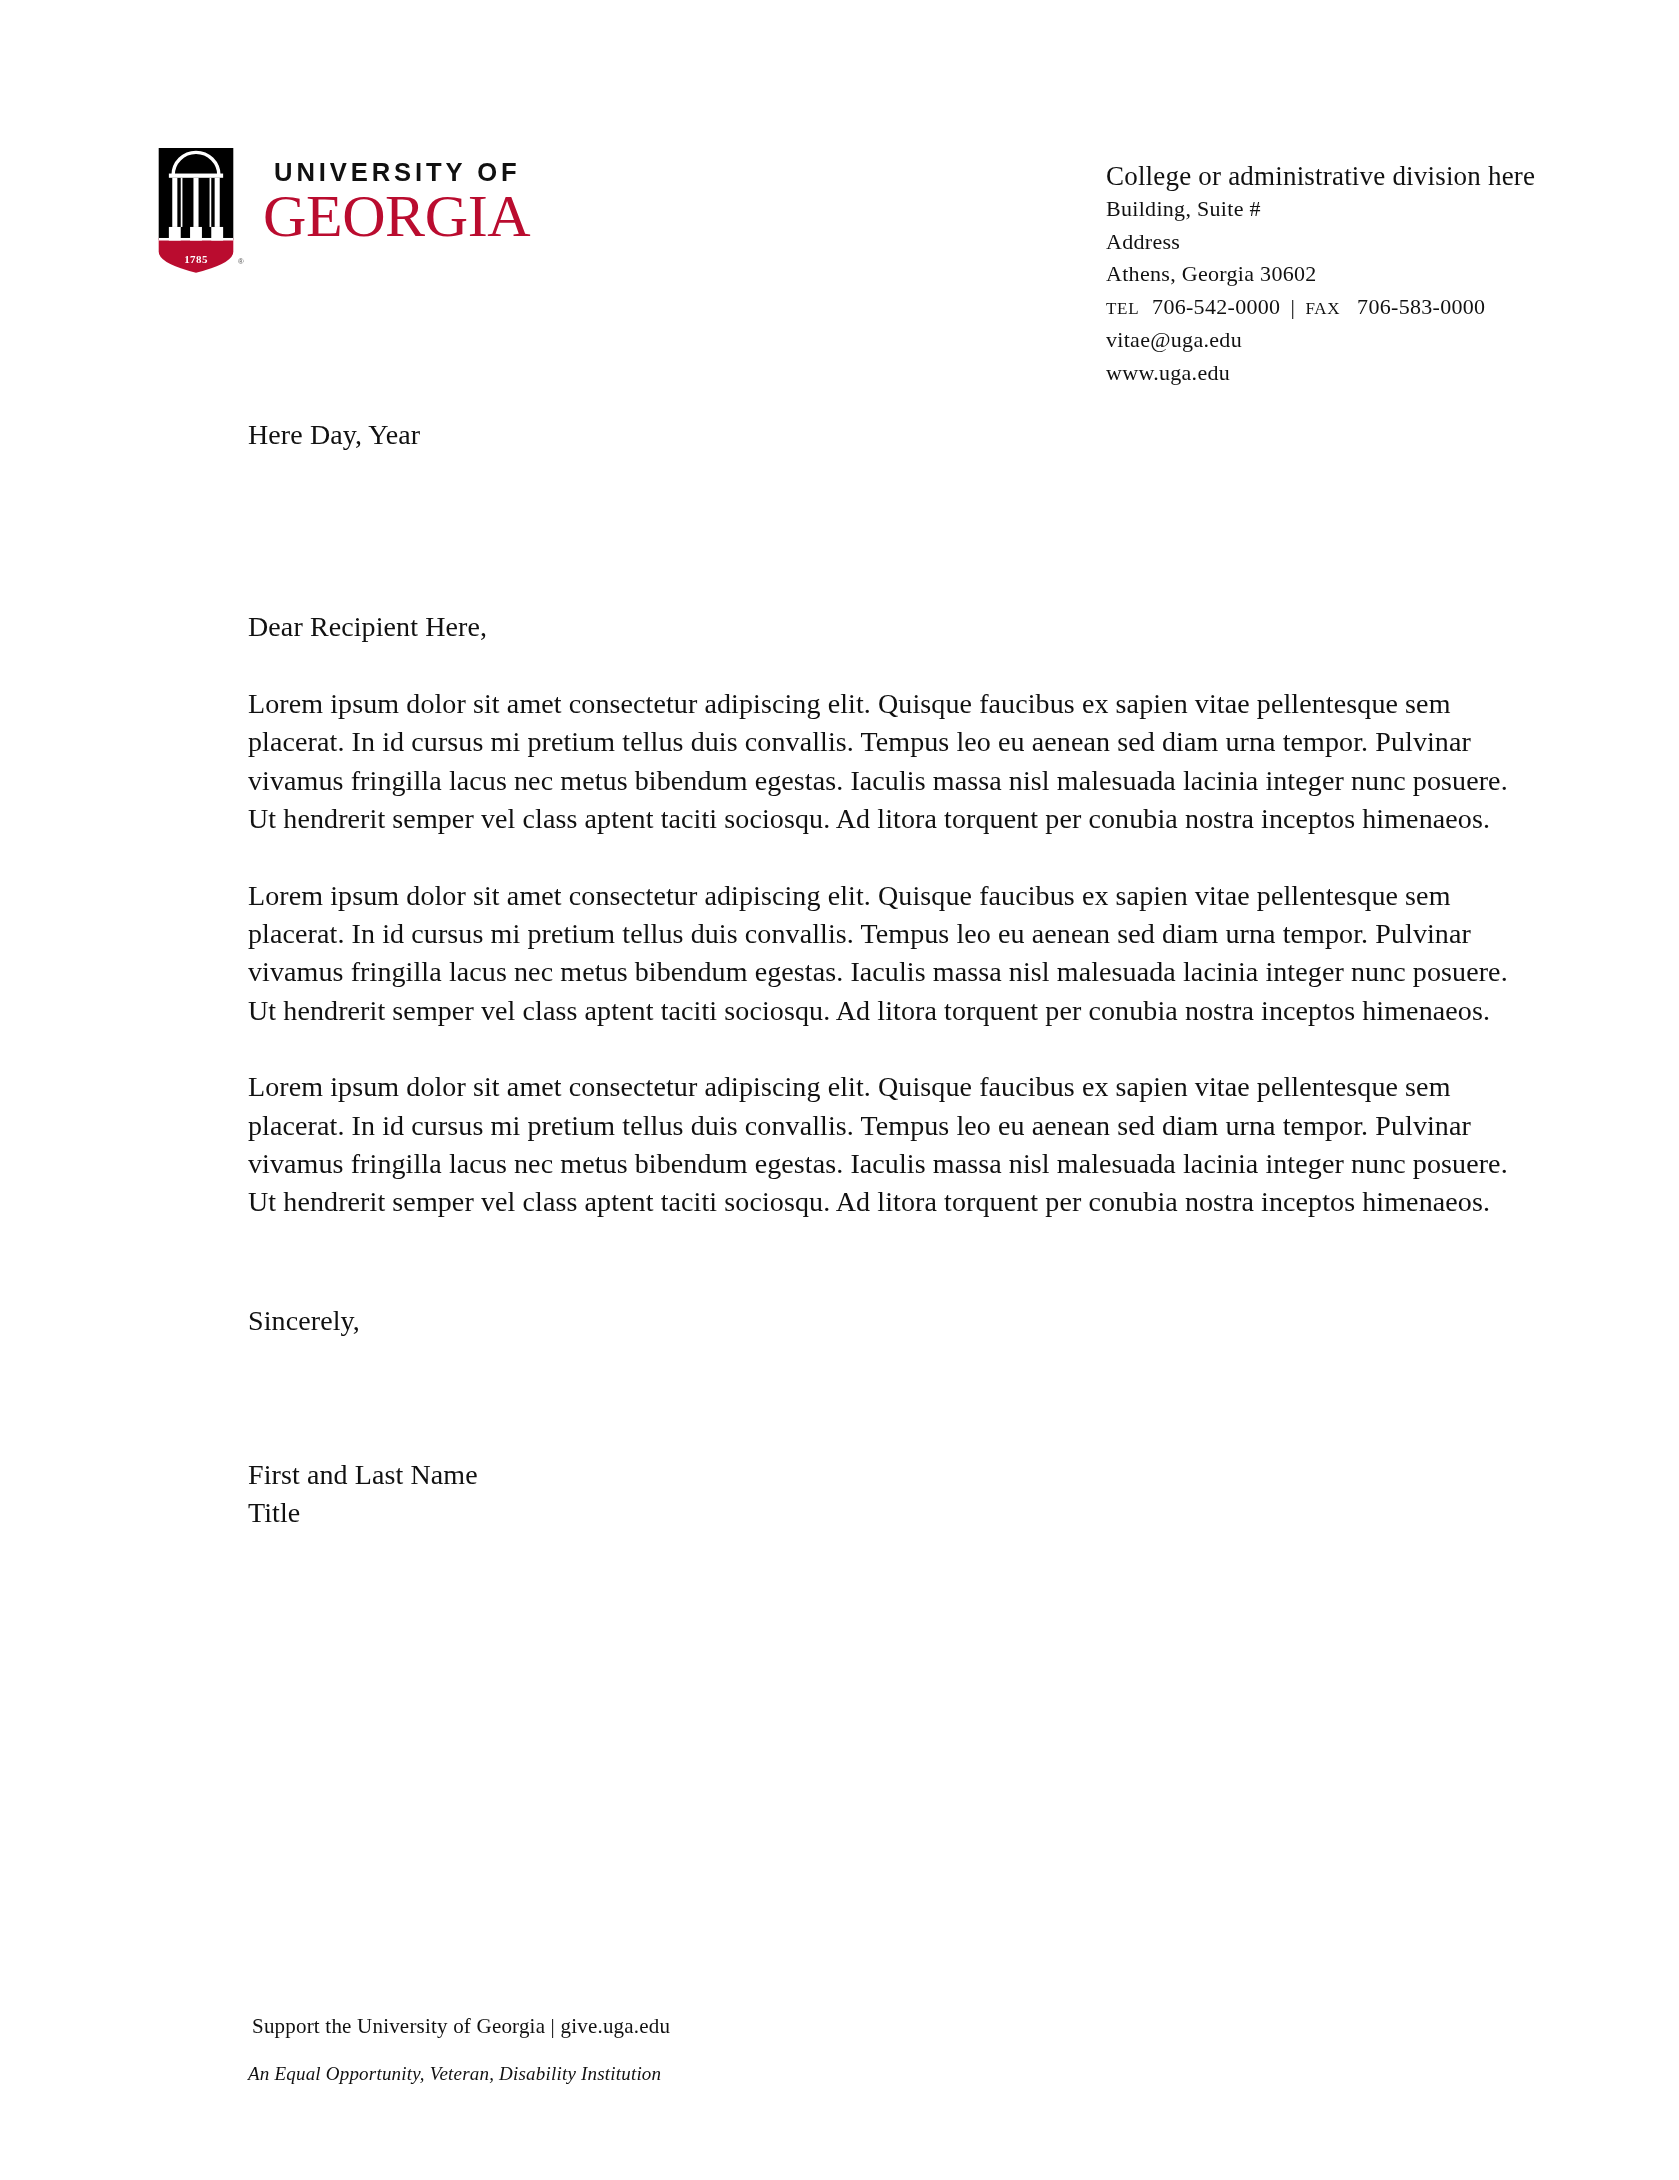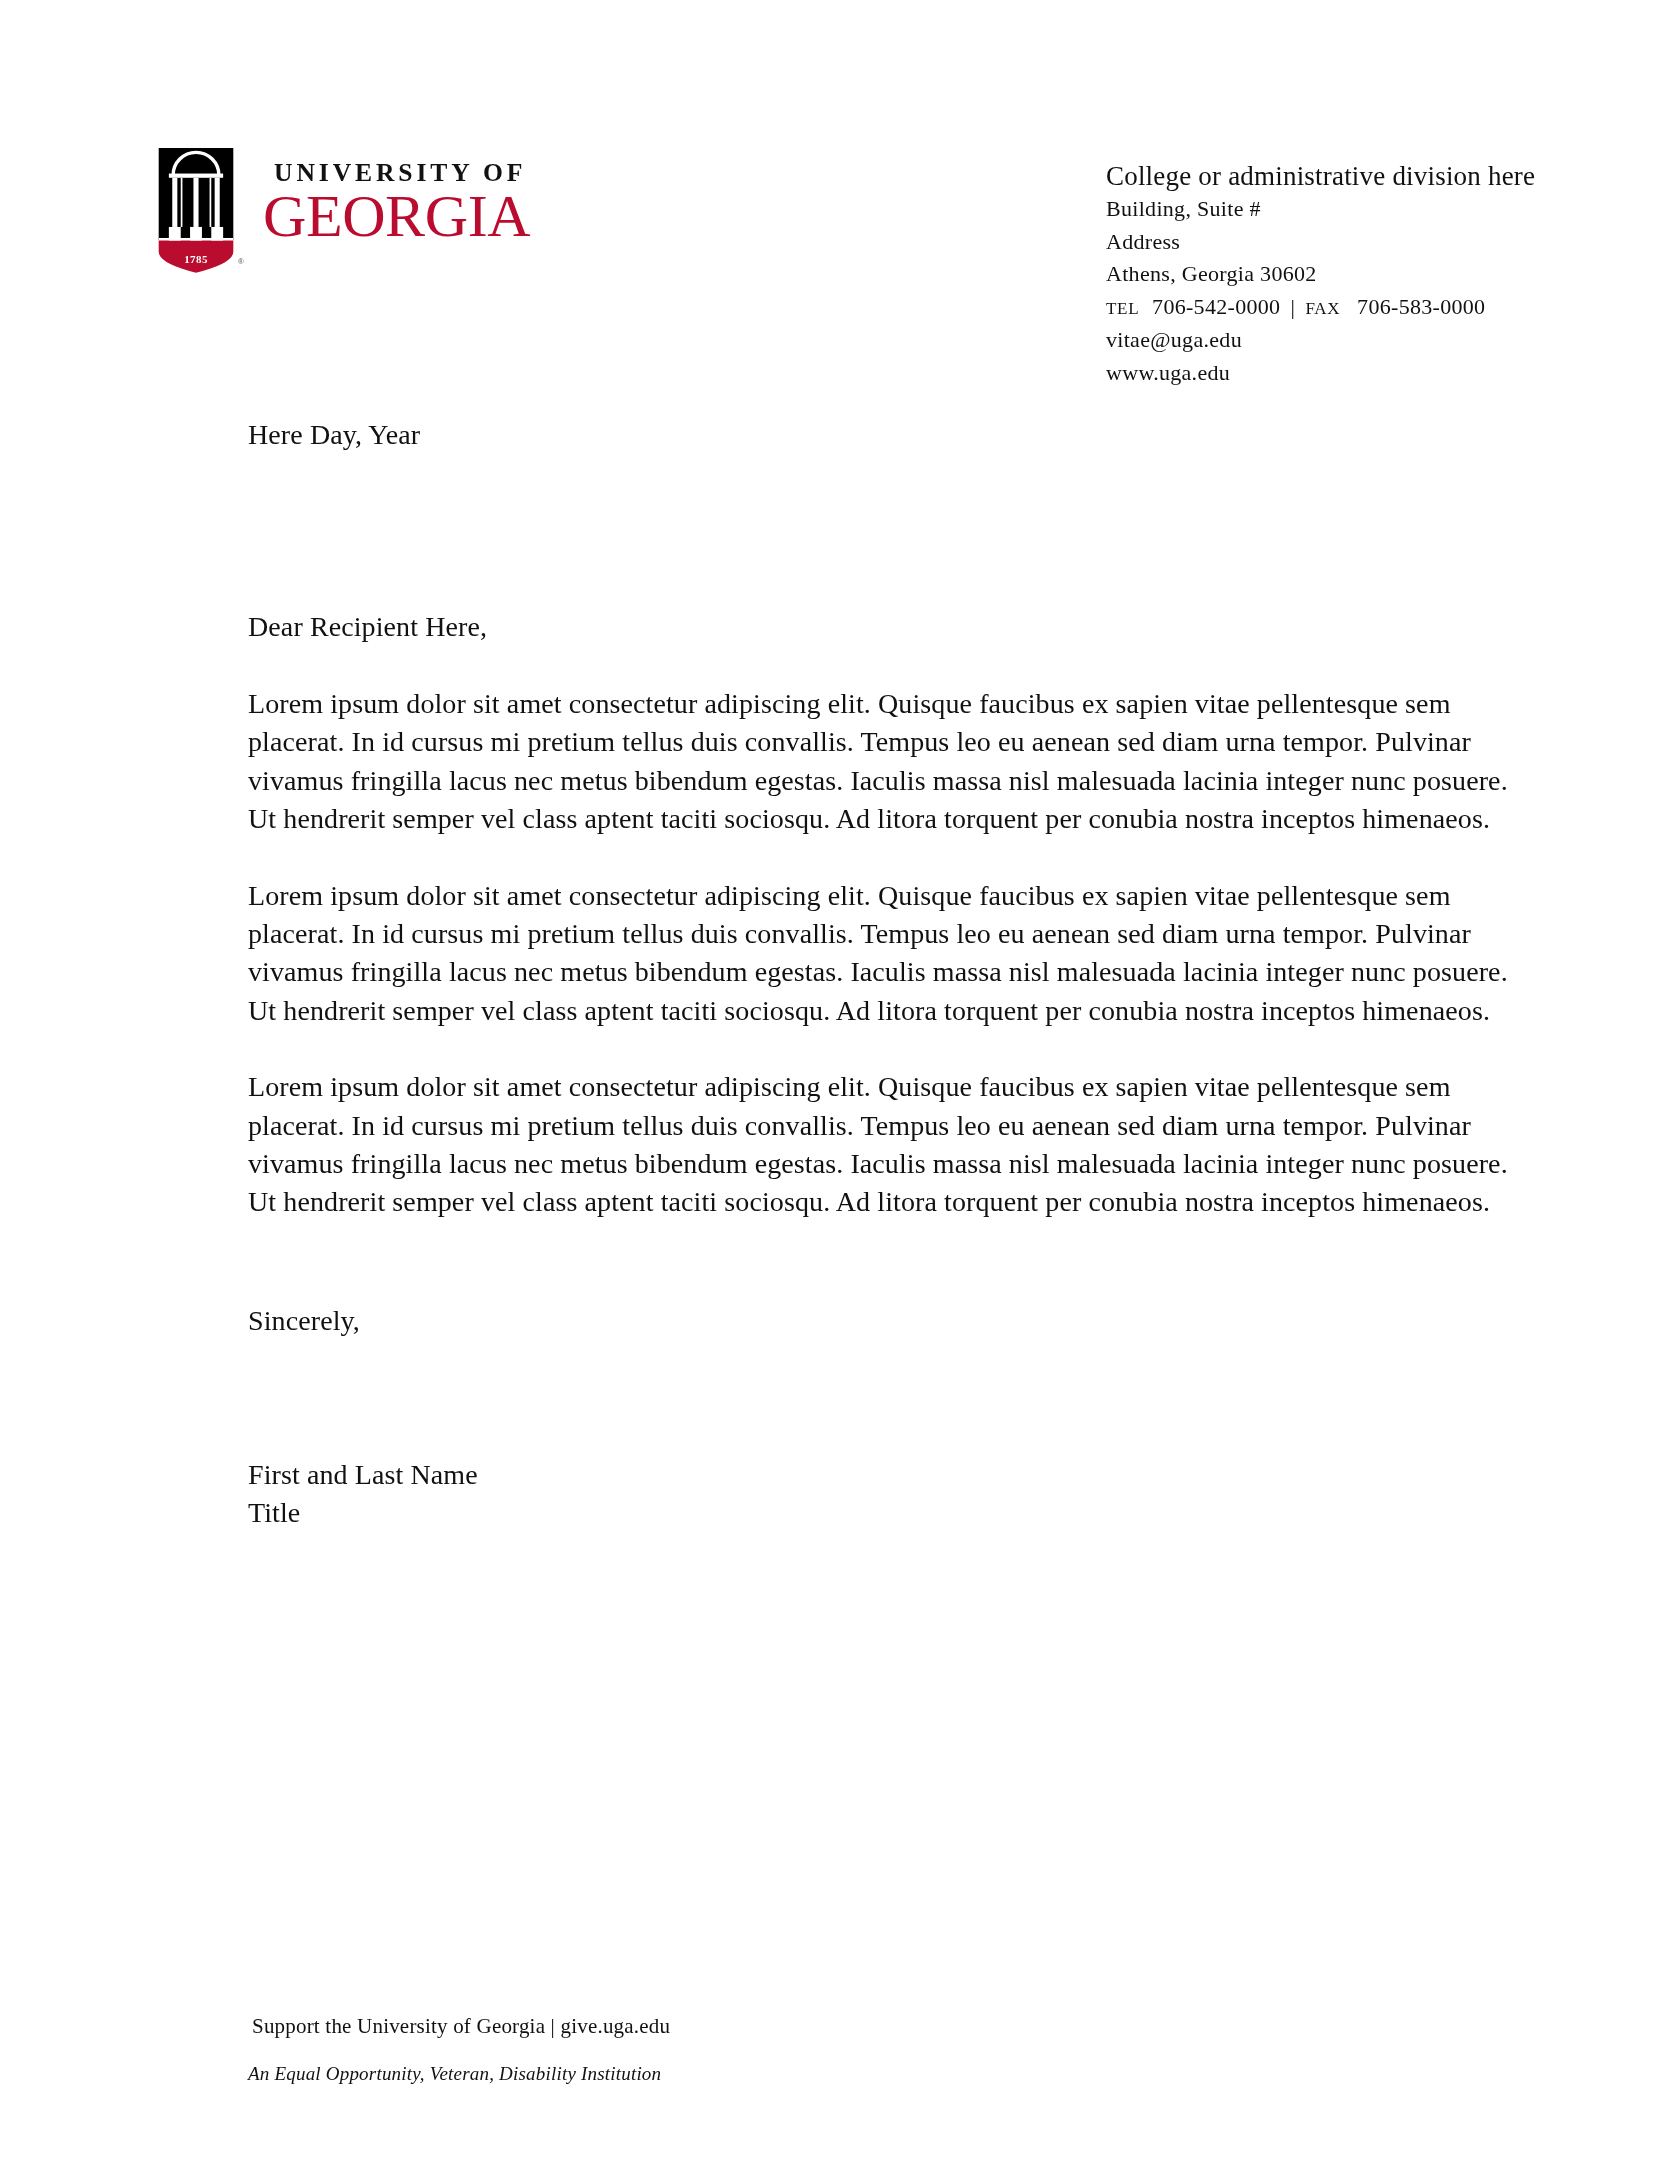--- a/index.html
+++ b/index.html
@@ -20,21 +20,21 @@
   
   #logo-seal {
     left: 157px; top: 146px; width: 78px; height: 128px;
   }
   #logo-registered {
     left: 238px; top: 258px; font-size: 7.7px; line-height: 7.7px; color: #555;
     font-family: "Liberation Sans", sans-serif;
   }
   #wordmark-top {
     left: 274px; top: 160px;
-    font-family: Liberation Serif, serif;
+    font-family: Liberation Sans, sans-serif;
     font-weight: bold; font-size: 25.6px; line-height: 25.6px;
     letter-spacing: 3.9px; color: #111111;
   }
   #wordmark-bottom {
     left: 263px; top: 186px;
     font-family: "Liberation Serif", serif;
     font-weight: normal; font-size: 60px; line-height: 60px;
     letter-spacing: -0.4px;
   }
 

